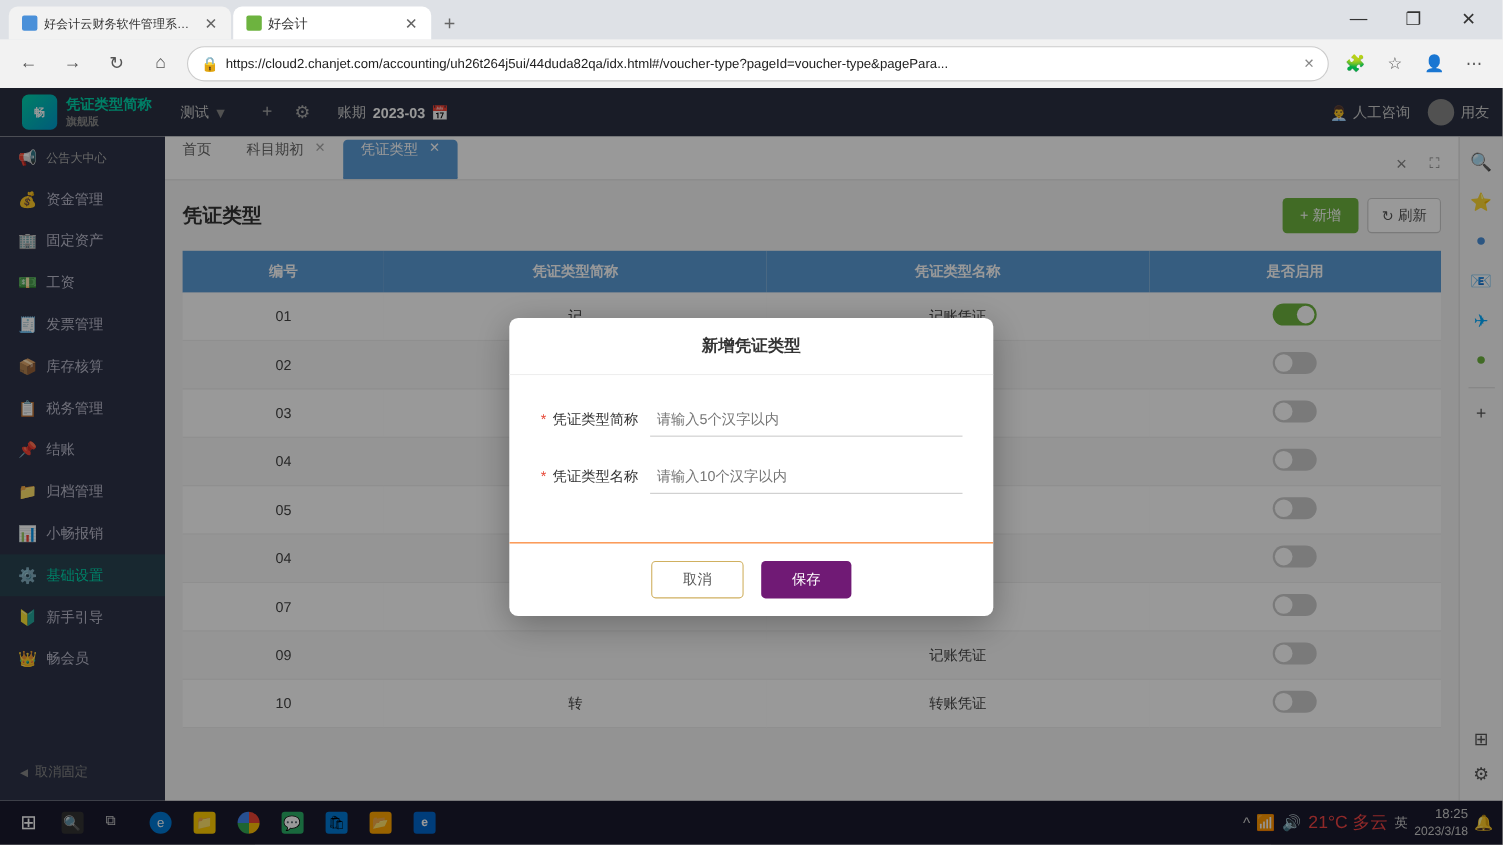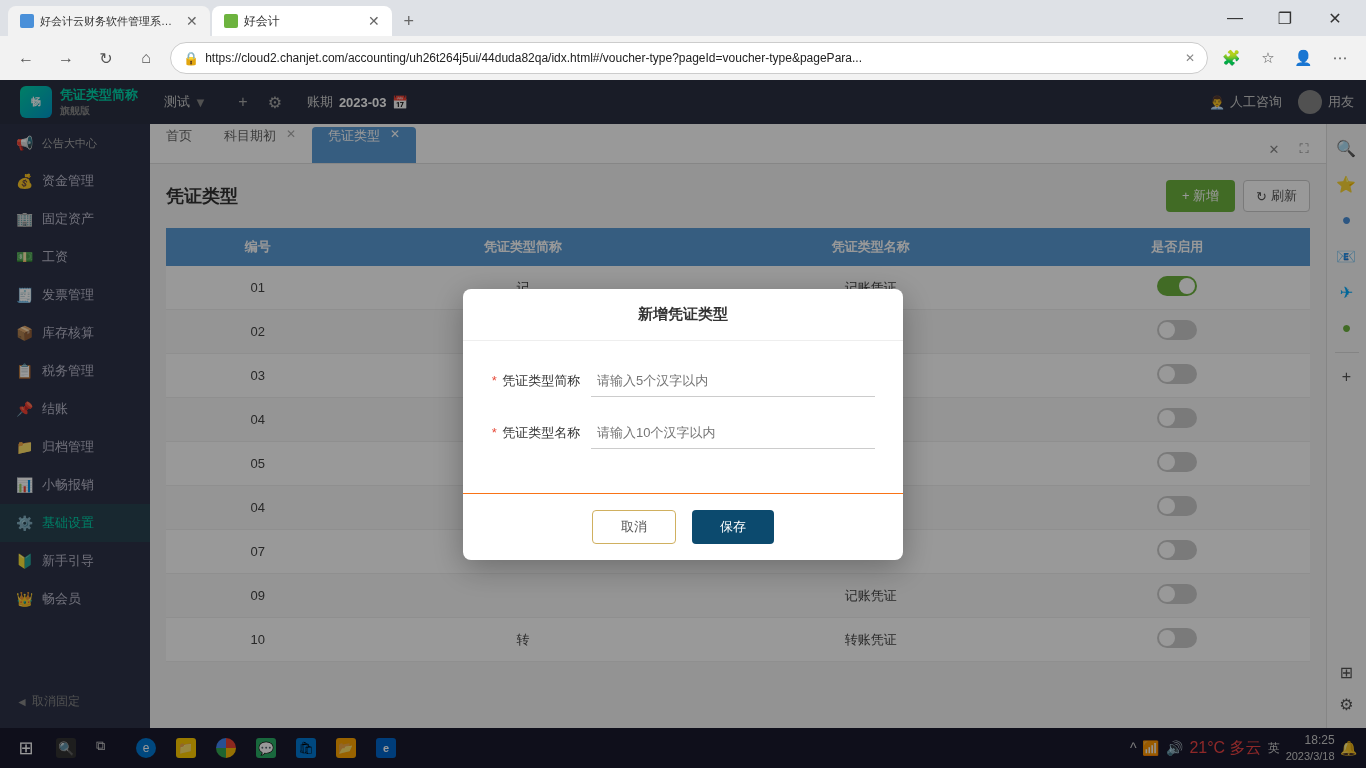--- a/index.html
+++ b/index.html
@@ -83,21 +83,21 @@
     .modal-overlay { position: fixed; top: 80px; left: 0; width: 100%; height: calc(100% - 80px); background: rgba(0,0,0,0.4); display: flex; align-items: center; justify-content: center; z-index: 1000; }
     .modal { background: #fff; border-radius: 8px; width: 440px; padding: 0; box-shadow: 0 8px 32px rgba(0,0,0,0.3); overflow: hidden; }
     .modal-header { padding: 16px 20px; font-size: 15px; color: #333; font-weight: bold; border-bottom: 1px solid #eee; text-align: center; }
     .modal-body { padding: 24px 28px; }
     .form-row { display: flex; align-items: center; margin-bottom: 20px; }
     .form-label { width: 100px; font-size: 13px; color: #333; text-align: center; padding-right: 10px; flex-shrink: 0; }
     .form-label .required { color: #e74c3c; margin-right: 2px; }
     .form-input { flex: 1; height: 32px; border: none; border-bottom: 1px solid #ccc; outline: none; font-size: 13px; color: #333; padding: 0 6px; background: transparent; }
     .modal-footer { padding: 16px 20px; display: flex; justify-content: center; gap: 16px; border-top: 1px solid #f97316; }
     .btn-cancel { background: #fff; color: #555; border: 1px solid #d0b060; padding: 7px 28px; border-radius: 4px; cursor: pointer; font-size: 13px; }
-    .btn-save { background: #0c4a6e; color: #fff; border: none; padding: 7px 28px; border-radius: 4px; cursor: pointer; font-size: 13px; }
+    .btn-save { background: #701a75; color: #fff; border: none; padding: 7px 28px; border-radius: 4px; cursor: pointer; font-size: 13px; }
 
     
     .right-sidebar { width: 40px; background: #f8f8f8; border-left: 1px solid #e0e0e0; display: flex; flex-direction: column; align-items: center; padding: 8px 0; gap: 4px; }
     .rs-btn { width: 32px; height: 32px; display: flex; align-items: center; justify-content: center; color: #555; cursor: pointer; border-radius: 4px; font-size: 16px; }
     .rs-divider { width: 24px; height: 1px; background: #ddd; margin: 4px 0; }
 
     
     .taskbar { height: 40px; background: #1a1a2e; display: flex; align-items: center; padding: 0 8px; gap: 4px; position: relative; }
     .taskbar-start { width: 36px; height: 36px; display: flex; align-items: center; justify-content: center; color: #fff; font-size: 18px; cursor: pointer; }
     .taskbar-icon { width: 36px; height: 36px; display: flex; align-items: center; justify-content: center; cursor: pointer; border-radius: 4px; }

